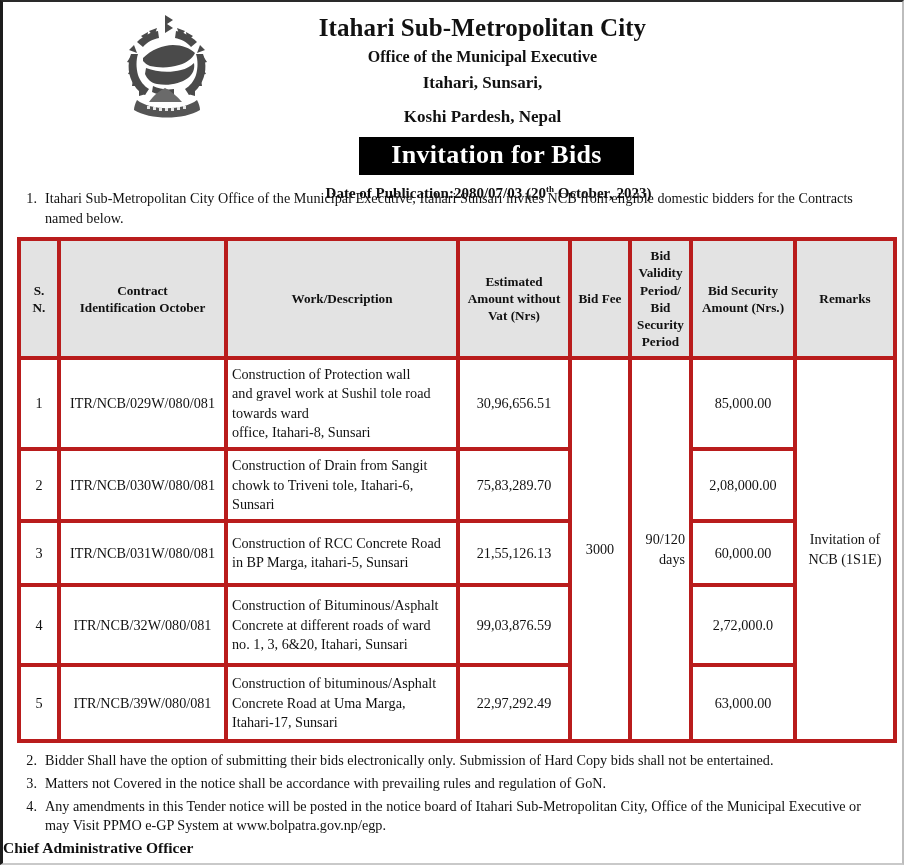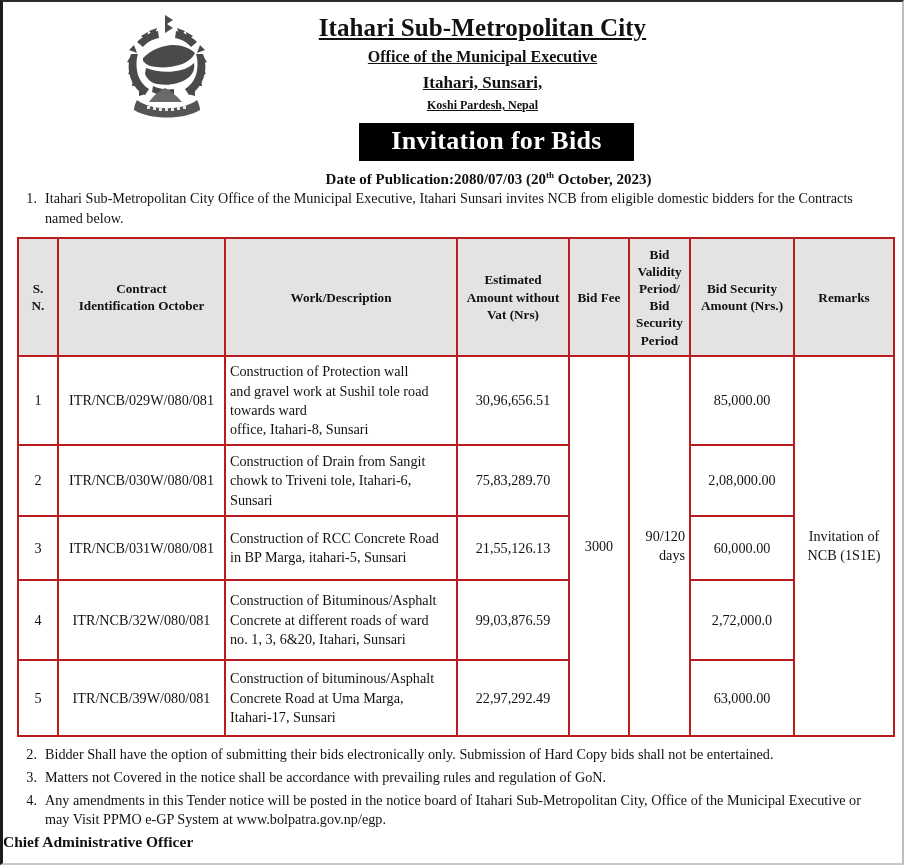--- a/index.html
+++ b/index.html
@@ -38,21 +38,20 @@
     left: 110px;
     top: 8px;
     width: 108px;
     height: 108px;
   }
   .emblem svg { display: block; width: 108px; height: 108px; }
 
   .titles {
     text-align: center;
     padding-left: 60px;
-    text-decoration: underline;
   }
   .title-main {
     font-size: 25px;
     font-weight: bold;
     letter-spacing: 0.1px;
     line-height: 1.12;
     margin-top: 6px;
   }
   .title-sub1 {
     font-size: 16px;
@@ -60,24 +59,24 @@
     line-height: 1.25;
     margin-top: 5px;
   }
   .title-sub2 {
     font-size: 17px;
     font-weight: bold;
     line-height: 1.3;
     margin-top: 5px;
   }
   .title-sub3 {
-    font-size: 12px;
+    font-size: 17px;
     font-weight: bold;
     line-height: 1.3;
-    margin-top: 4px;
+    margin-top: 12px;
   }
 
   .banner-wrap {
     text-align: center;
     padding-left: 88px;
     margin-top: 9px;
   }
   .banner {
     display: inline-block;
     background: #000000;
@@ -117,21 +116,21 @@
 
   
   .tbl-wrap { margin: 9px 14px 0 14px; }
   table.bids {
     width: 876px;
     border-collapse: collapse;
     table-layout: fixed;
     border: 1px solid #8a8a8a;
   }
   table.bids th, table.bids td {
-    border: 2px solid #b91c1c;
+    border: 4px solid #b91c1c;
     vertical-align: middle;
   }
   table.bids thead th {
     background: #e3e3e3;
     font-size: 13.2px;
     font-weight: bold;
     text-align: center;
     line-height: 1.3;
     padding: 6px 3px;
     height: 118px;

